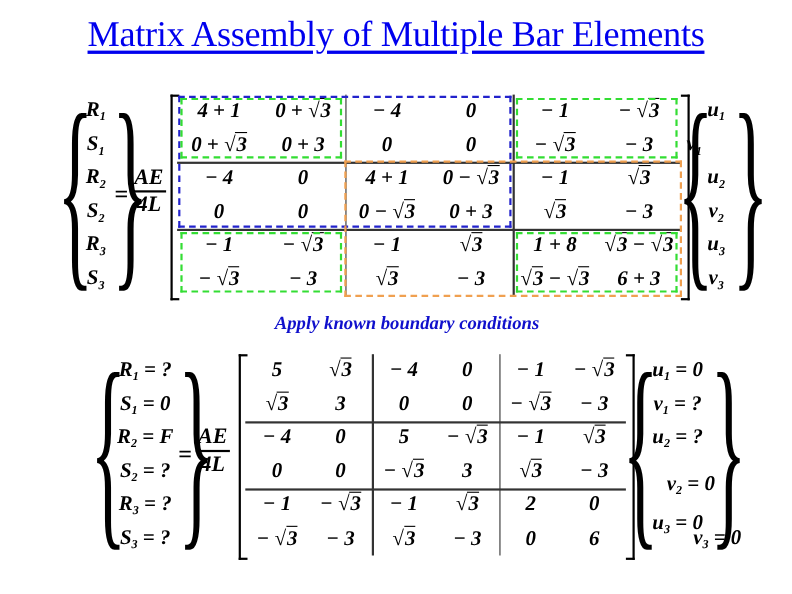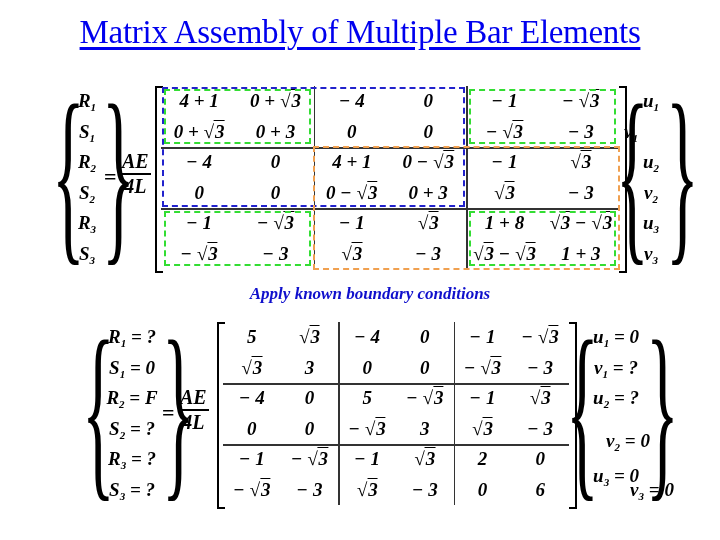--- a/index.html
+++ b/index.html
@@ -72,21 +72,21 @@
     <div class="cell m" style="left: 275.5px; top: 223.25px;"> − √<span class="sqrt">3</span></div>
     <div class="cell m" style="left: 351.833px; top: 223.25px;"> − 1</div>
     <div class="cell m" style="left: 428.167px; top: 223.25px;">√<span class="sqrt">3</span></div>
     <div class="cell m" style="left: 504.5px; top: 223.25px;">1 + 8</div>
     <div class="cell m" style="left: 580.833px; top: 223.25px;">√<span class="sqrt">3</span> − √<span class="sqrt">3</span></div>
     <div class="cell m" style="left: 199.167px; top: 253.75px;"> − √<span class="sqrt">3</span></div>
     <div class="cell m" style="left: 275.5px; top: 253.75px;"> − 3</div>
     <div class="cell m" style="left: 351.833px; top: 253.75px;">√<span class="sqrt">3</span></div>
     <div class="cell m" style="left: 428.167px; top: 253.75px;"> − 3</div>
     <div class="cell m" style="left: 504.5px; top: 253.75px;">√<span class="sqrt">3</span> − √<span class="sqrt">3</span></div>
-    <div class="cell m" style="left: 580.833px; top: 253.75px;">1 + 3</div>
+    <div class="cell m" style="left: 580.833px; top: 253.75px;">6 + 3</div>
     <div class="box" style="left: 162px; top: 87px; width: 303.333px; height: 120px; border-color: rgb(34, 34, 204);"></div>
     <div class="box" style="left: 312.667px; top: 146px; width: 307.333px; height: 124px; border-color: rgb(240, 160, 80);"></div>
     <div class="box" style="left: 164px; top: 89px; width: 146.667px; height: 55px; border-color: rgb(51, 221, 51);"></div>
     <div class="box" style="left: 469.333px; top: 89px; width: 146.667px; height: 55px; border-color: rgb(51, 221, 51);"></div>
     <div class="box" style="left: 164px; top: 211px; width: 146.667px; height: 55px; border-color: rgb(51, 221, 51);"></div>
     <div class="box" style="left: 469.333px; top: 211px; width: 146.667px; height: 55px; border-color: rgb(51, 221, 51);"></div>
     <div class="curly m" style="left: 616px; top: 76px; font-size: 195.2px; line-height: 1; transform: scaleX(0.35); transform-origin: left top;">{</div>
     <div class="curly m" style="left: 666px; top: 76px; font-size: 195.2px; line-height: 1; transform: scaleX(0.35); transform-origin: left top;">}</div>
     <div class="cell m" style="left: 651px; top: 101.25px;">u<sub>1</sub></div>
     <div class="cell m" style="left: 631px; top: 131.75px; text-align: right;">v<sub>1</sub></div>

